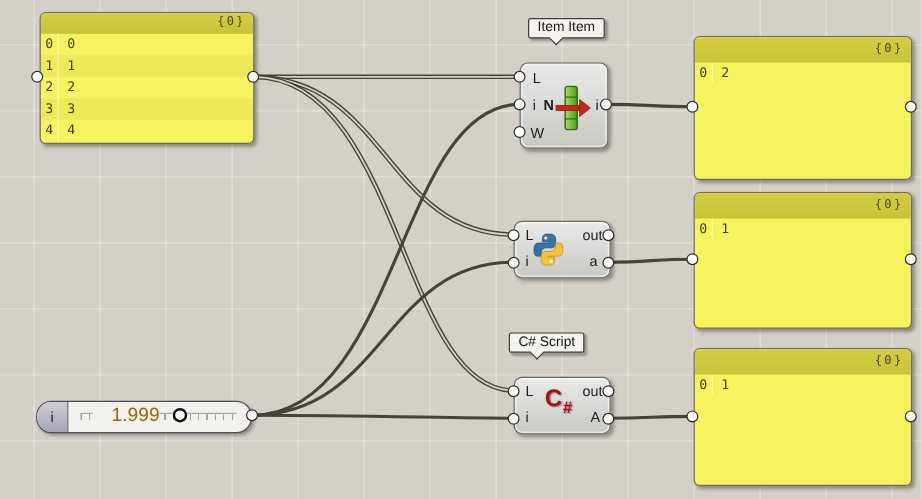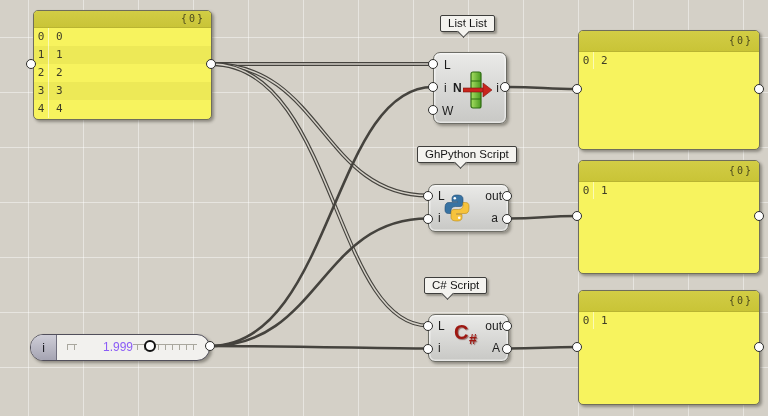--- a/index.html
+++ b/index.html
@@ -50,21 +50,21 @@
   .slider{position:absolute;left:30px;top:334px;width:178px;height:25px;background:#f2f1ee;
     border:1.5px solid #514f5b;border-radius:13px;overflow:hidden;z-index:2;
     box-shadow:2px 2px 3px rgba(60,58,48,.45);}
   .slider-grip{position:absolute;left:0;top:0;bottom:0;width:25px;
     background:linear-gradient(180deg,#cfced8,#a5a4b2);border-right:1.5px solid #6f6e7d;
     display:flex;align-items:center;justify-content:center;font-size:12px;color:#17171d;}
   .slider-ruler{position:absolute;left:36px;right:12px;top:9px;height:5px;
     border-top:1px solid #a9a79e;
     background:repeating-linear-gradient(to right,#a9a79e 0 1px,transparent 1px 7px);}
   .slider-value{position:absolute;left:46px;width:56px;top:0;height:25px;line-height:24px;
-    text-align:right;font-size:12px;color:#8b5cf6;background:#f2f1ee;}
+    text-align:right;font-size:16px;color:#a16207;background:#f2f1ee;}
   .slider-knob{position:absolute;left:113px;top:5px;width:8px;height:8px;background:#fff;
     border:2.8px solid #121212;border-radius:50%;}
 
   .cs-c{position:absolute;left:25px;top:6px;font-size:20px;font-weight:bold;color:#9e1812;
     text-shadow:1px 1px 1px rgba(90,10,5,.5);}
   .cs-h{position:absolute;left:40px;top:16px;font-size:14px;font-weight:bold;color:#9e1812;
     text-shadow:1px 1px 1px rgba(90,10,5,.5);}
 </style>
 </head>
 <body>
@@ -117,21 +117,21 @@
           <span class="pv">3</span>
         </div>
       <div class="prow" style="line-height:18px;">
           <span class="pi">4</span>
           <span class="pv">4</span>
         </div>
     </div>
   </div>
 
   <div class="balloon" style="left:440px;top:15px;">
-    <span>List List</span>
+    <span>Item Item</span>
     <span class="tail" style="left:18px;"></span>
   </div>
   <div class="component" style="left:433px;top:52px;width:72px;height:70px;">
     <span class="clabel" style="left:10px;top:5px;">L</span>
     <span class="clabel" style="left:10px;top:28px;">i</span>
     <span class="clabel" style="left:8px;top:51px;">W</span>
     <span class="clabel b" style="left:19px;top:28px;">N</span>
     <svg style="position:absolute;left:29px;top:18px;" width="30" height="38" viewBox="0 0 30 38">
       <defs>
         <linearGradient id="gGreen" x1="0" y1="0" x2="1" y2="0">
@@ -141,24 +141,20 @@
       </defs>
       <rect x="8" y="1" width="10" height="36" rx="2" fill="url(#gGreen)" stroke="#2f6d12" stroke-width="1.2"></rect>
       <line x1="8" y1="10" x2="18" y2="10" stroke="#2f6d12" stroke-width="1"></line>
       <line x1="8" y1="28" x2="18" y2="28" stroke="#2f6d12" stroke-width="1"></line>
       <rect x="0" y="17" width="21" height="4" fill="#c8251d" stroke="#7d120d" stroke-width="0.6"></rect>
       <polygon points="20,12 29,19 20,26" fill="#c8251d" stroke="#7d120d" stroke-width="0.6"></polygon>
     </svg>
     <span class="clabel" style="right:7px;top:28px;">i</span>
   </div>
 
-  <div class="balloon" style="left:417px;top:146px;">
-    <span>GhPython Script</span>
-    <span class="tail" style="left:38px;"></span>
-  </div>
   <div class="component" style="left:428px;top:184px;width:79px;height:46px;">
     <span class="clabel" style="left:9px;top:4px;">L</span>
     <span class="clabel" style="left:9px;top:26px;">i</span>
     <svg style="position:absolute;left:14px;top:9px;" width="28" height="28" viewBox="0 0 28 28">
       <path d="M14 1 C9.5 1 9 3 9 5 L9 7.5 L14.5 7.5 L14.5 8.5 L6 8.5 C3 8.5 2 10.5 2 14 L2 16 C2 18 3 19.5 5.5 19.5 L8 19.5 L8 16.5 C8 14 10 12.5 12.5 12.5 L17 12.5 C19 12.5 20 11 20 9 L20 5 C20 2.5 18.5 1 14 1 Z" fill="#3873a3" stroke="#234e73" stroke-width="0.6"></path>
       <circle cx="11.8" cy="4.3" r="1.3" fill="#fff"></circle>
       <path d="M14 1 C9.5 1 9 3 9 5 L9 7.5 L14.5 7.5 L14.5 8.5 L6 8.5 C3 8.5 2 10.5 2 14 L2 16 C2 18 3 19.5 5.5 19.5 L8 19.5 L8 16.5 C8 14 10 12.5 12.5 12.5 L17 12.5 C19 12.5 20 11 20 9 L20 5 C20 2.5 18.5 1 14 1 Z" fill="#f6c33c" stroke="#b88a1a" stroke-width="0.6" transform="rotate(180 14 14)"></path>
       <circle cx="16.2" cy="23.7" r="1.3" fill="#fff"></circle>
     </svg>
     <span class="clabel" style="right:6px;top:4px;">out</span>

